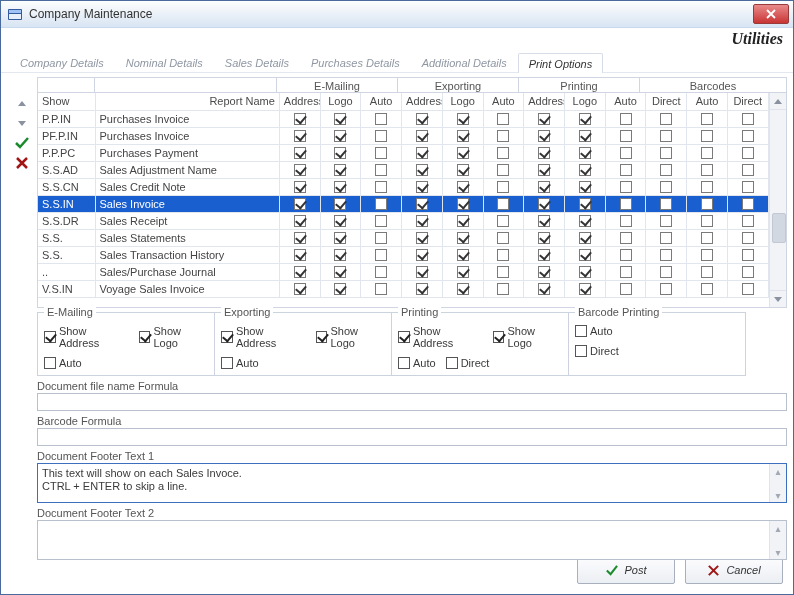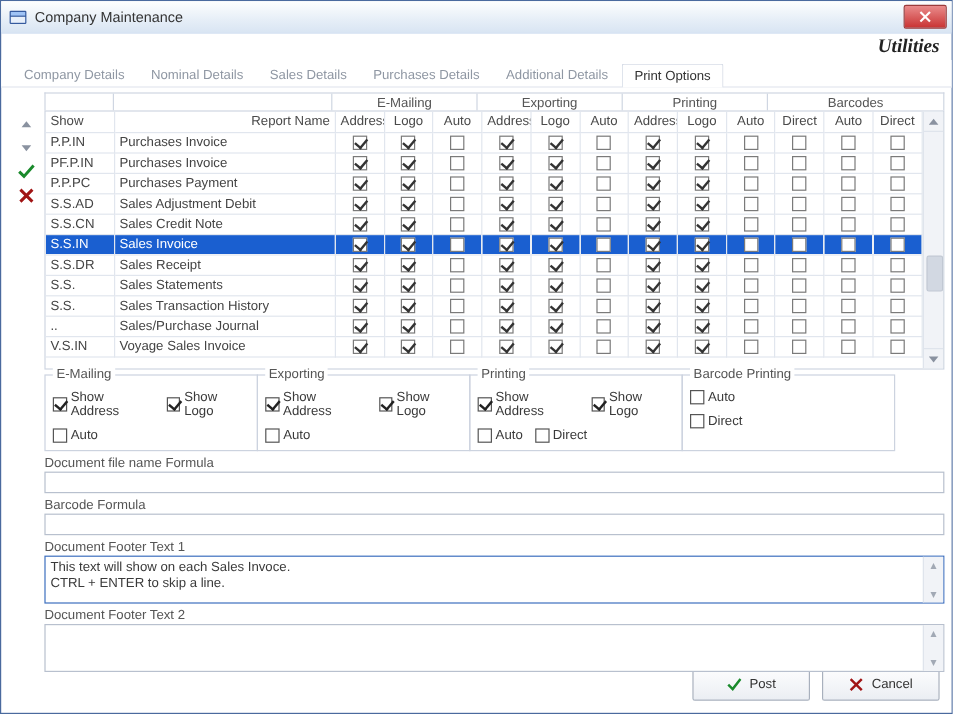--- a/index.html
+++ b/index.html
@@ -7,21 +7,21 @@
   
   .titlebar { height:26px; background:linear-gradient(#fdfefe,#e6eef7 60%,#d9e5f3); border-bottom:1px solid #c9d9ee; display:flex; align-items:center; padding:0 0 0 6px; position:relative;}
   .titlebar .icon { width:16px; height:16px; margin-right:6px; display:inline-flex; align-items:center; justify-content:center;}
   .titlebar .title { font-size:12px; color:#333;}
   .titlebar .close { position:absolute; right:4px; top:3px; width:34px; height:18px; border:1px solid #9a3b3b; border-radius:2px; background:linear-gradient(#e98b8b,#c93434); display:flex; align-items:center; justify-content:center; cursor:default;}
   .titlebar .close svg { width:10px; height:10px; }
   
   .util-bar { height:22px; display:flex; justify-content:flex-end; align-items:center; padding-right:10px; font-family: Verdana, Tahoma; font-style:italic; font-weight:bold; font-size:16px; color:#222;}
   
   .tabs { display:flex; align-items:flex-end; padding-left:8px; height:22px; border-bottom:1px solid #e3e7ee; gap:0; background:#fff;}
-  .tab { padding:4px 10px 3px; color:#8f97a3; border:1px solid transparent; border-bottom:none; cursor:default; border-radius:2px 2px 0 0;}
+  .tab { padding:4px 10px 3px; color:#8f97a3; border:1px solid transparent; border-bottom:none; cursor:default; border-radius:2px 2px 0 0;font-style:italic;}
   .tab.active { color:#333; border-color:#d7dde7; background:#fff; position:relative; top:1px;}
   
   .content { flex:1; padding:4px 6px 6px 6px; display:flex; flex-direction:column; min-height:0;}
   
   .group-header { display:flex; border:1px solid #cfd6e2; border-bottom:none; height:18px; box-sizing:border-box; margin-left:30px;}
   .group-header .gcell { border-right:1px solid #cfd6e2; text-align:center; padding-top:2px; color:#555;}
   .gcell:last-child { border-right:none; }
   
   .grid-wrap { display:flex; flex-direction:row; }
   .side-arrows { width:30px; display:flex; flex-direction:column; align-items:center; padding-top:4px; gap:6px;}
@@ -54,21 +54,21 @@
   .ochk .sq2.checked::after { content:""; position:absolute; left:1px; top:1px; width:8px; height:5px; border-left:2px solid #222; border-bottom:2px solid #222; transform:rotate(-50deg);}
   
   .field { margin:4px 0 0 30px; width:calc(100% - 30px);}
   .field .flabel { color:#555; margin-bottom:1px;}
   .field .fbox { border:1px solid #b8c0ce; height:18px; box-sizing:border-box; padding:1px 4px; background:#fff; display:flex; align-items:center;}
   .field .fbox.tall { height:40px; align-items:flex-start; padding:3px 18px 3px 4px; position:relative; white-space:pre-line; line-height:13px;}
   .field .fbox.focus { border:1px solid #3d6fbf;}
   .tall .ta-scroll { position:absolute; right:0; top:0; bottom:0; width:16px; background:#f1f3f7; border-left:1px solid #dfe4ec; display:flex; flex-direction:column; justify-content:space-between; align-items:center; color:#a2a9b5;}
   .tall .ta-scroll .sbtn { height:14px; width:100%; display:flex; align-items:center; justify-content:center; font-size:10px;}
   
-  .footer { padding:8px 10px 10px; display:flex; justify-content:flex-end; gap:10px;}
+  .footer { padding:8px 10px 10px; display:flex; justify-content:flex-end; gap:10px;font-style:italic;}
   .btn3d { min-width:76px; height:26px; border:1px solid #a8b0bd; background:linear-gradient(#fdfdfe,#ebeef3); border-radius:2px; display:inline-flex; align-items:center; justify-content:center; gap:6px; padding:0 10px; cursor:default; color:#333;}
   .btn3d svg { width:13px; height:13px; }
   .caret-mini { display:inline-block; width:0; height:0; border-left:4px solid transparent; border-right:4px solid transparent;}
   .caret-up { border-bottom:5px solid #8a92a0;}
   .caret-down { border-top:5px solid #8a92a0;}
 </style>
 </head>
 <body>
 <div class="window">
   <div class="titlebar">
@@ -217,21 +217,21 @@
                   <td class="cb-cell"><span class="sq checked"></span></td>
                   <td class="cb-cell"><span class="sq checked"></span></td>
                   <td class="cb-cell"><span class="sq"></span></td>
                   <td class="cb-cell"><span class="sq"></span></td>
                   <td class="cb-cell"><span class="sq"></span></td>
                   <td class="cb-cell"><span class="sq"></span></td>
                   <td>&nbsp;</td>
                 </tr>
                 <tr>
                   <td class="text">S.S.AD</td>
-                  <td class="text">Sales Adjustment Debit</td>
+                  <td class="text">Sales Adjustment Name</td>
                   <td class="cb-cell"><span class="sq checked"></span></td>
                   <td class="cb-cell"><span class="sq checked"></span></td>
                   <td class="cb-cell"><span class="sq"></span></td>
                   <td class="cb-cell"><span class="sq checked"></span></td>
                   <td class="cb-cell"><span class="sq checked"></span></td>
                   <td class="cb-cell"><span class="sq"></span></td>
                   <td class="cb-cell"><span class="sq checked"></span></td>
                   <td class="cb-cell"><span class="sq checked"></span></td>
                   <td class="cb-cell"><span class="sq"></span></td>
                   <td class="cb-cell"><span class="sq"></span></td>

